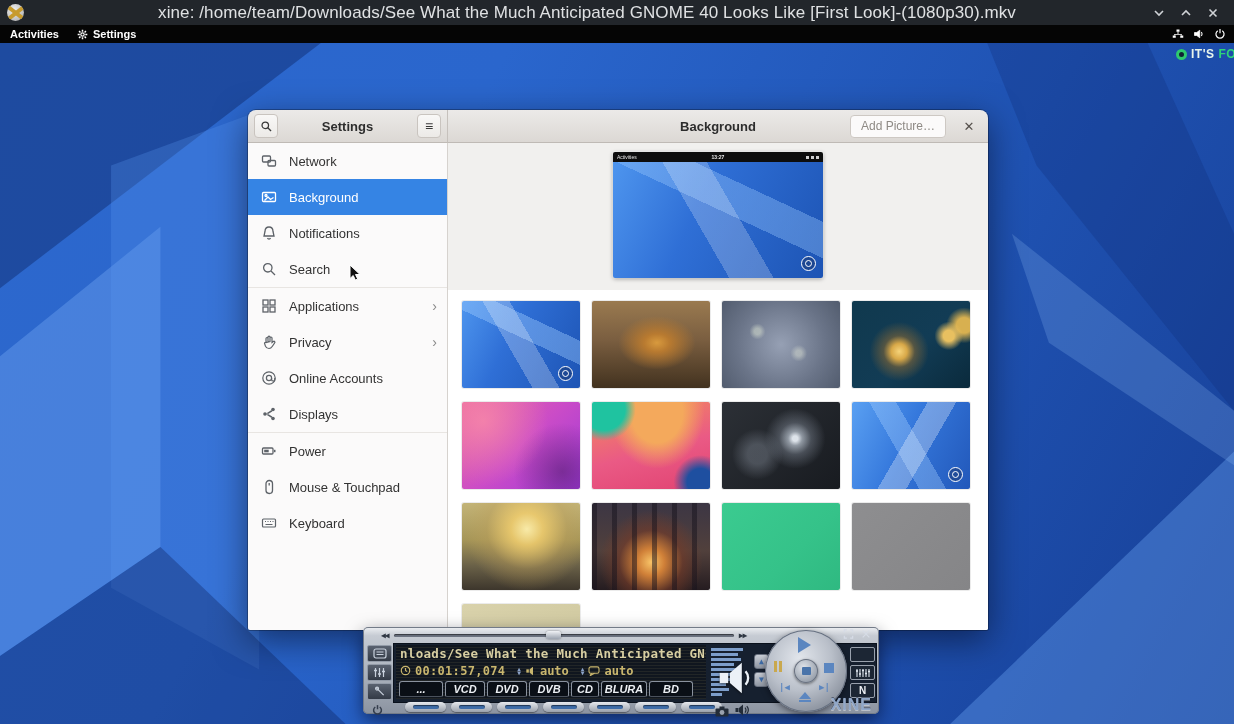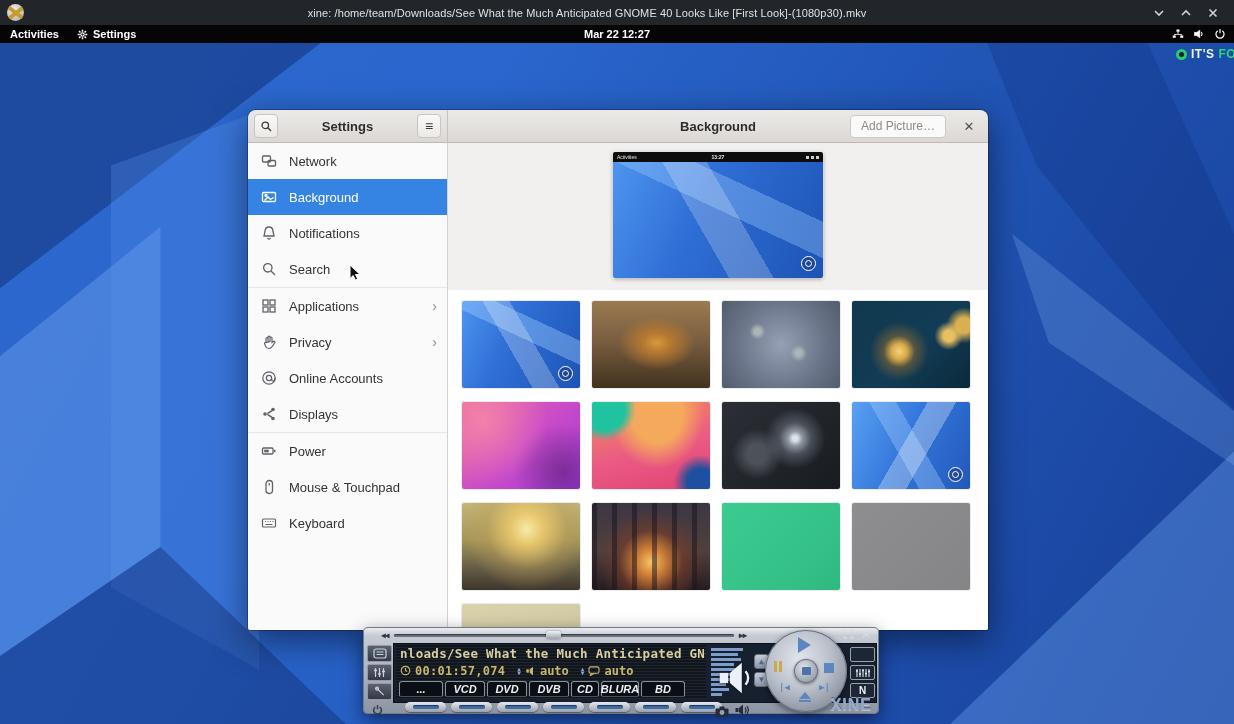--- a/index.html
+++ b/index.html
@@ -8,21 +8,21 @@
 
   
   .titlebar { position:absolute; left:0; top:0; width:1234px; height:25px; background:#22262b;
     display:flex; align-items:center; z-index:50; }
   .titlebar .app-icon { width:17px; height:17px; margin-left:7px; border-radius:50%;
     background:radial-gradient(circle at 40% 35%, #f2f2f2, #b8b8b8 75%); position:relative; overflow:hidden; flex:0 0 auto; }
   .titlebar .app-icon::before, .titlebar .app-icon::after { content:""; position:absolute; left:-2px; top:7px;
     width:22px; height:4px; background:#c79b2e; }
   .titlebar .app-icon::before { transform:rotate(38deg); }
   .titlebar .app-icon::after { transform:rotate(-38deg); }
-  .titlebar .title { flex:1; text-align:center; color:#dfe1e3; font-size:11px; letter-spacing:.1px;
+  .titlebar .title { flex:1; text-align:center; color:#dfe1e3; font-size:17px; letter-spacing:.1px;
     white-space:nowrap; overflow:hidden; }
   .win-controls { display:flex; gap:9px; margin-right:12px; }
   .win-btn { width:18px; height:18px; display:flex; align-items:center; justify-content:center; color:#cfd2d6; cursor:default; }
   .win-btn svg { stroke:#cfd2d6; }
 
   
   .gnome-bar { position:absolute; left:0; top:25px; width:1234px; height:18px; background:#050505;
     display:flex; align-items:center; color:#fff; font-size:11px; font-weight:bold; z-index:40; }
   .gb-left { display:flex; align-items:center; gap:18px; margin-left:10px; }
   .gb-appmenu { display:flex; align-items:center; gap:5px; }
@@ -210,21 +210,20 @@
       <svg width="11" height="11" viewBox="0 0 16 16" fill="#fff">
         <circle cx="8" cy="8" r="3.2"></circle>
           <g stroke="#fff" stroke-width="2.2">
             <path d="M8 1v3M8 12v3M1 8h3M12 8h3M3 3l2 2M11 11l2 2M13 3l-2 2M5 11l-2 2"></path>
           </g>
         <circle cx="8" cy="8" r="1.6" fill="#050505"></circle>
       </svg>
       <span>Settings</span>
     </span>
   </div>
-  <div class="gb-clock">Mar 22 12:27</div>
   <div class="gb-right">
     <svg width="12" height="12" viewBox="0 0 16 16" fill="#fff">
         <rect x="6" y="2" width="4" height="3"></rect>
         <rect x="1" y="10" width="4" height="3"></rect>
         <rect x="11" y="10" width="4" height="3"></rect>
         <path d="M7.4 5h1.2v3H13v2h-1.2V9H4.2v1H3V8h4.4z"></path>
       </svg>
     <svg width="12" height="12" viewBox="0 0 16 16" fill="#fff" stroke="#fff">
         <path d="M2 6v4h3l4 3V3L5 6H2z"></path>
         <path d="M11 5.5a3.5 3.5 0 010 5" fill="none" stroke-width="1.4"></path>
@@ -497,21 +496,21 @@
           <path d="M4 8l-1.5 2.5L7 8"></path>
         </svg>
       <span>auto</span>
     </div>
     <div class="x-tabs" id="xine-tabs">
         <div class="x-tab" style="width: 44px;">...</div>
         <div class="x-tab" style="width: 40px;">VCD</div>
         <div class="x-tab" style="width: 40px;">DVD</div>
         <div class="x-tab" style="width: 40px;">DVB</div>
         <div class="x-tab" style="width: 28px;">CD</div>
-        <div class="x-tab" style="width: 38px;">BLURA</div>
+        <div class="x-tab" style="width: 46px;">BLURA</div>
         <div class="x-tab" style="width: 44px;">BD</div>
       </div>
   </div>
 
   <div class="x-pills" id="xine-pills">
       <div class="x-pill">
         <i></i>
       </div>
       <div class="x-pill">
         <i></i>

